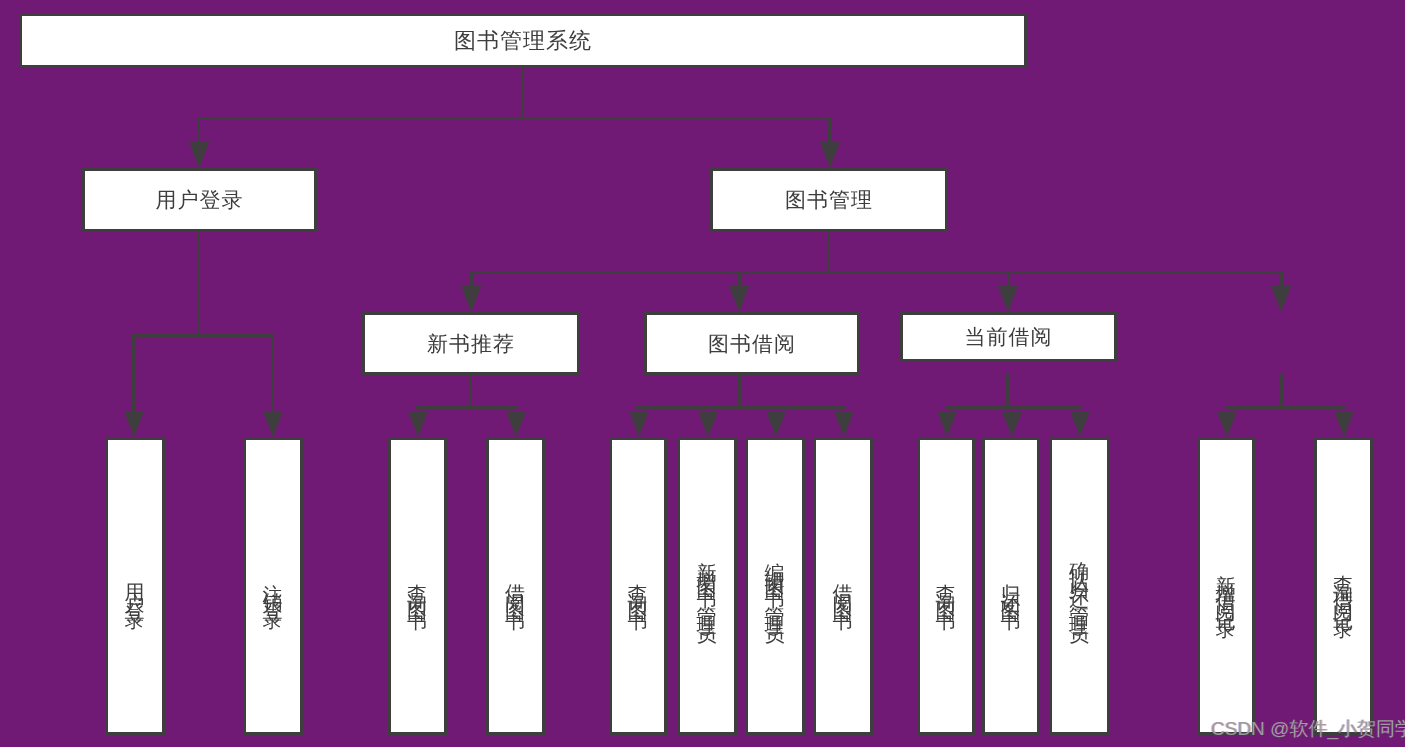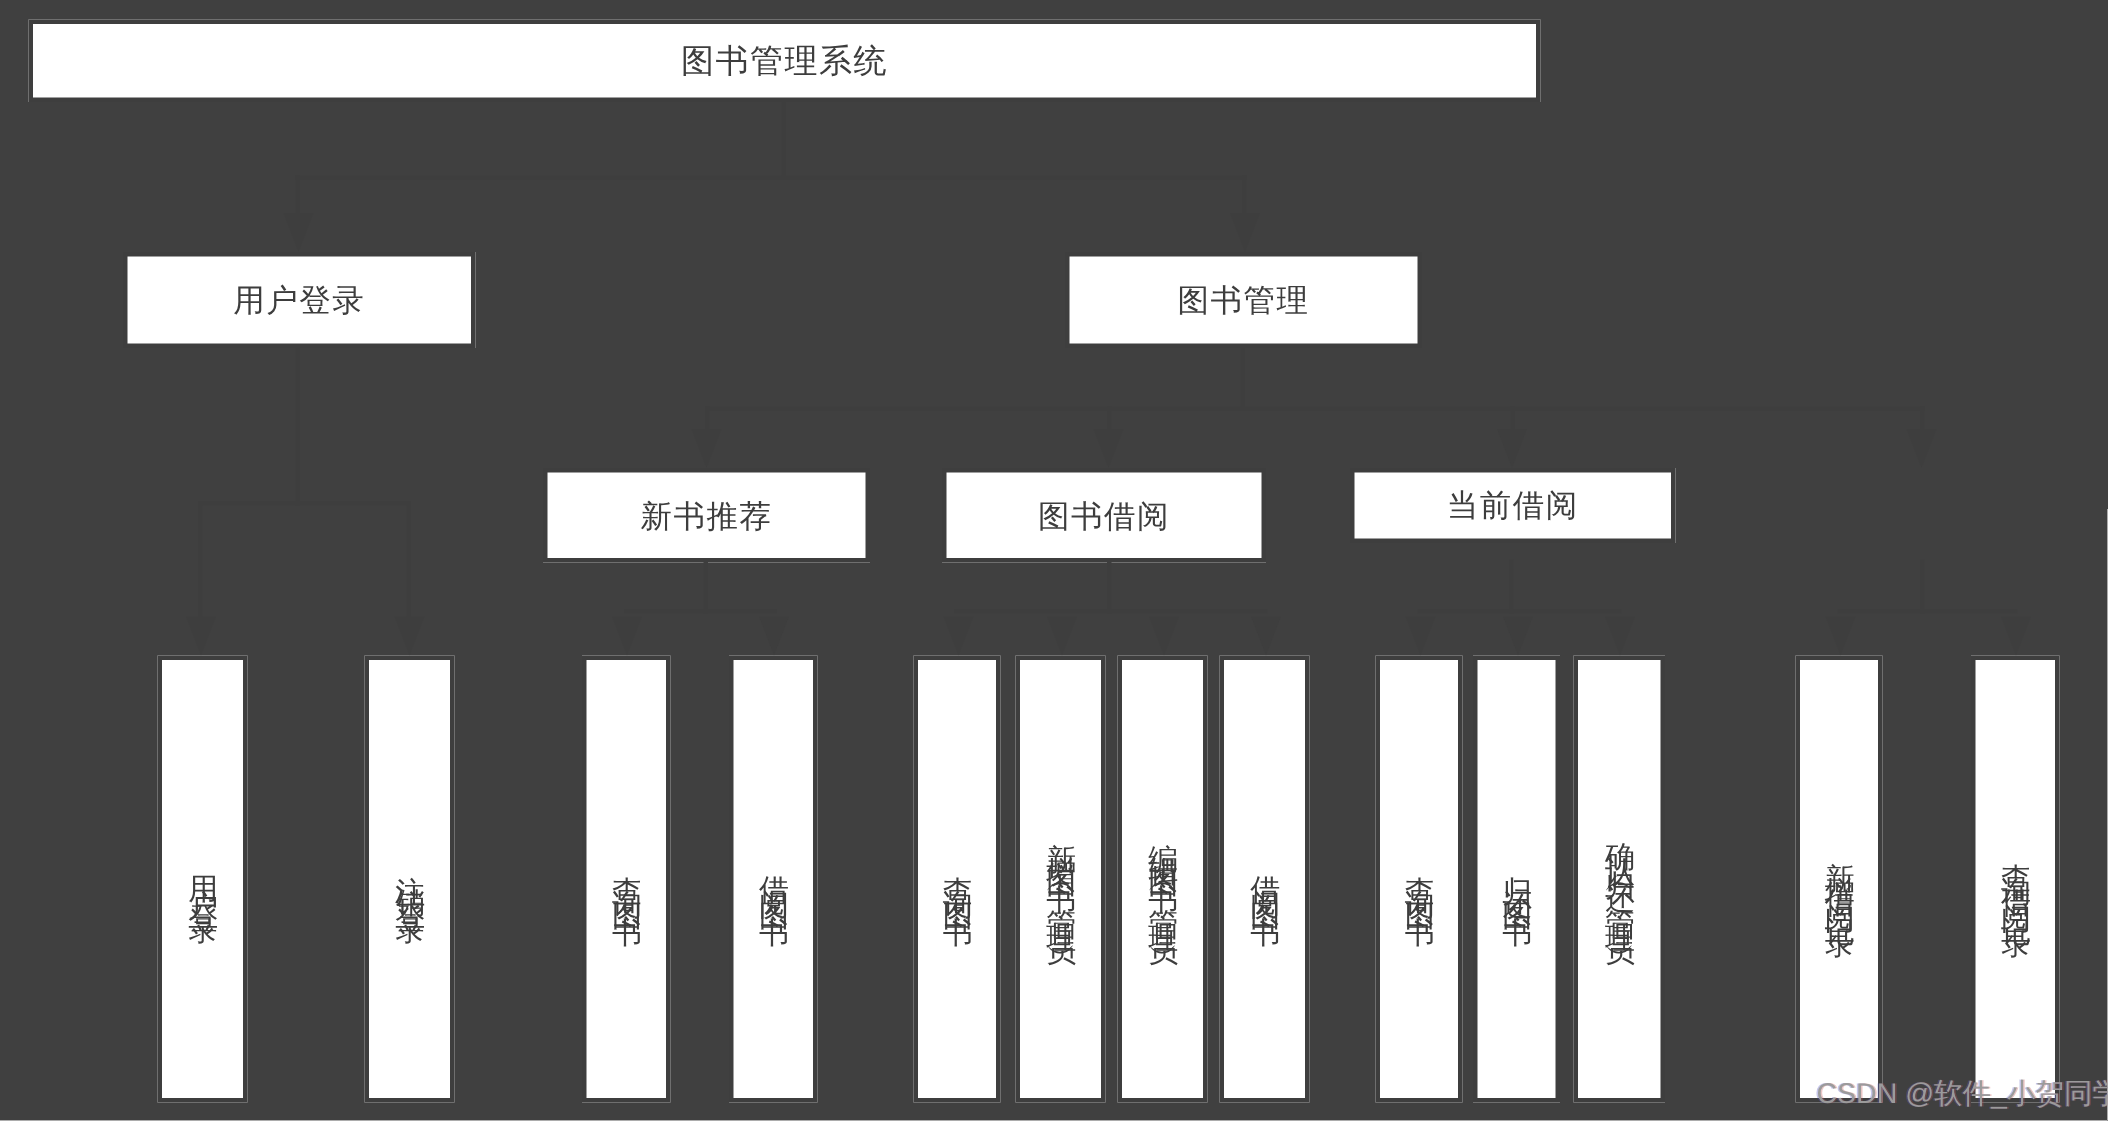--- a/index.html
+++ b/index.html
@@ -1,17 +1,17 @@
 <!DOCTYPE html>
 <html><head>
 <meta charset="utf-8">
 <style>
   html,body{margin:0;padding:0;background:#fff;}
   .canvas{
-    position:relative;width:1405px;height:747px;background:#404040;
+    position:relative;width:1405px;height:747px;background:#701a75;
     font-family:"Liberation Sans","DejaVu Sans",sans-serif;overflow:hidden;
   }
   .box{
     position:absolute;box-sizing:border-box;background:#fff;
     border:3px solid #3e3e3e;display:flex;align-items:center;justify-content:center;
     color:#3d3d3d;
   }
   .box.h{font-size:21px;letter-spacing:1px;}
   .box.title{font-size:22px;}
   .box.v{
@@ -44,21 +44,21 @@
   <div class="box h" style="left:82px;top:168px;width:235px;height:64px;">
     <span>用户登录</span>
   </div>
   <div class="box h" style="left:710px;top:168px;width:238px;height:64px;font-family:Liberation Mono, monospace;">
     <span>图书管理</span>
   </div>
 
   <div class="box h" style="left:362px;top:312px;width:218px;height:63px;">
     <span>新书推荐</span>
   </div>
-  <div class="box h" style="left:628px;top:312px;width:216px;height:63px;">
+  <div class="box h" style="left:644px;top:312px;width:216px;height:63px;">
     <span>图书借阅</span>
   </div>
   <div class="box h" style="left:900px;top:312px;width:217px;height:50px;">
     <span>当前借阅</span>
   </div>
 
   <div class="box v" style="left:105px;top:437px;width:60px;height:298px;">
     <span>用户登录</span>
   </div>
   <div class="box v" style="left:243px;top:437px;width:60px;height:298px;">

